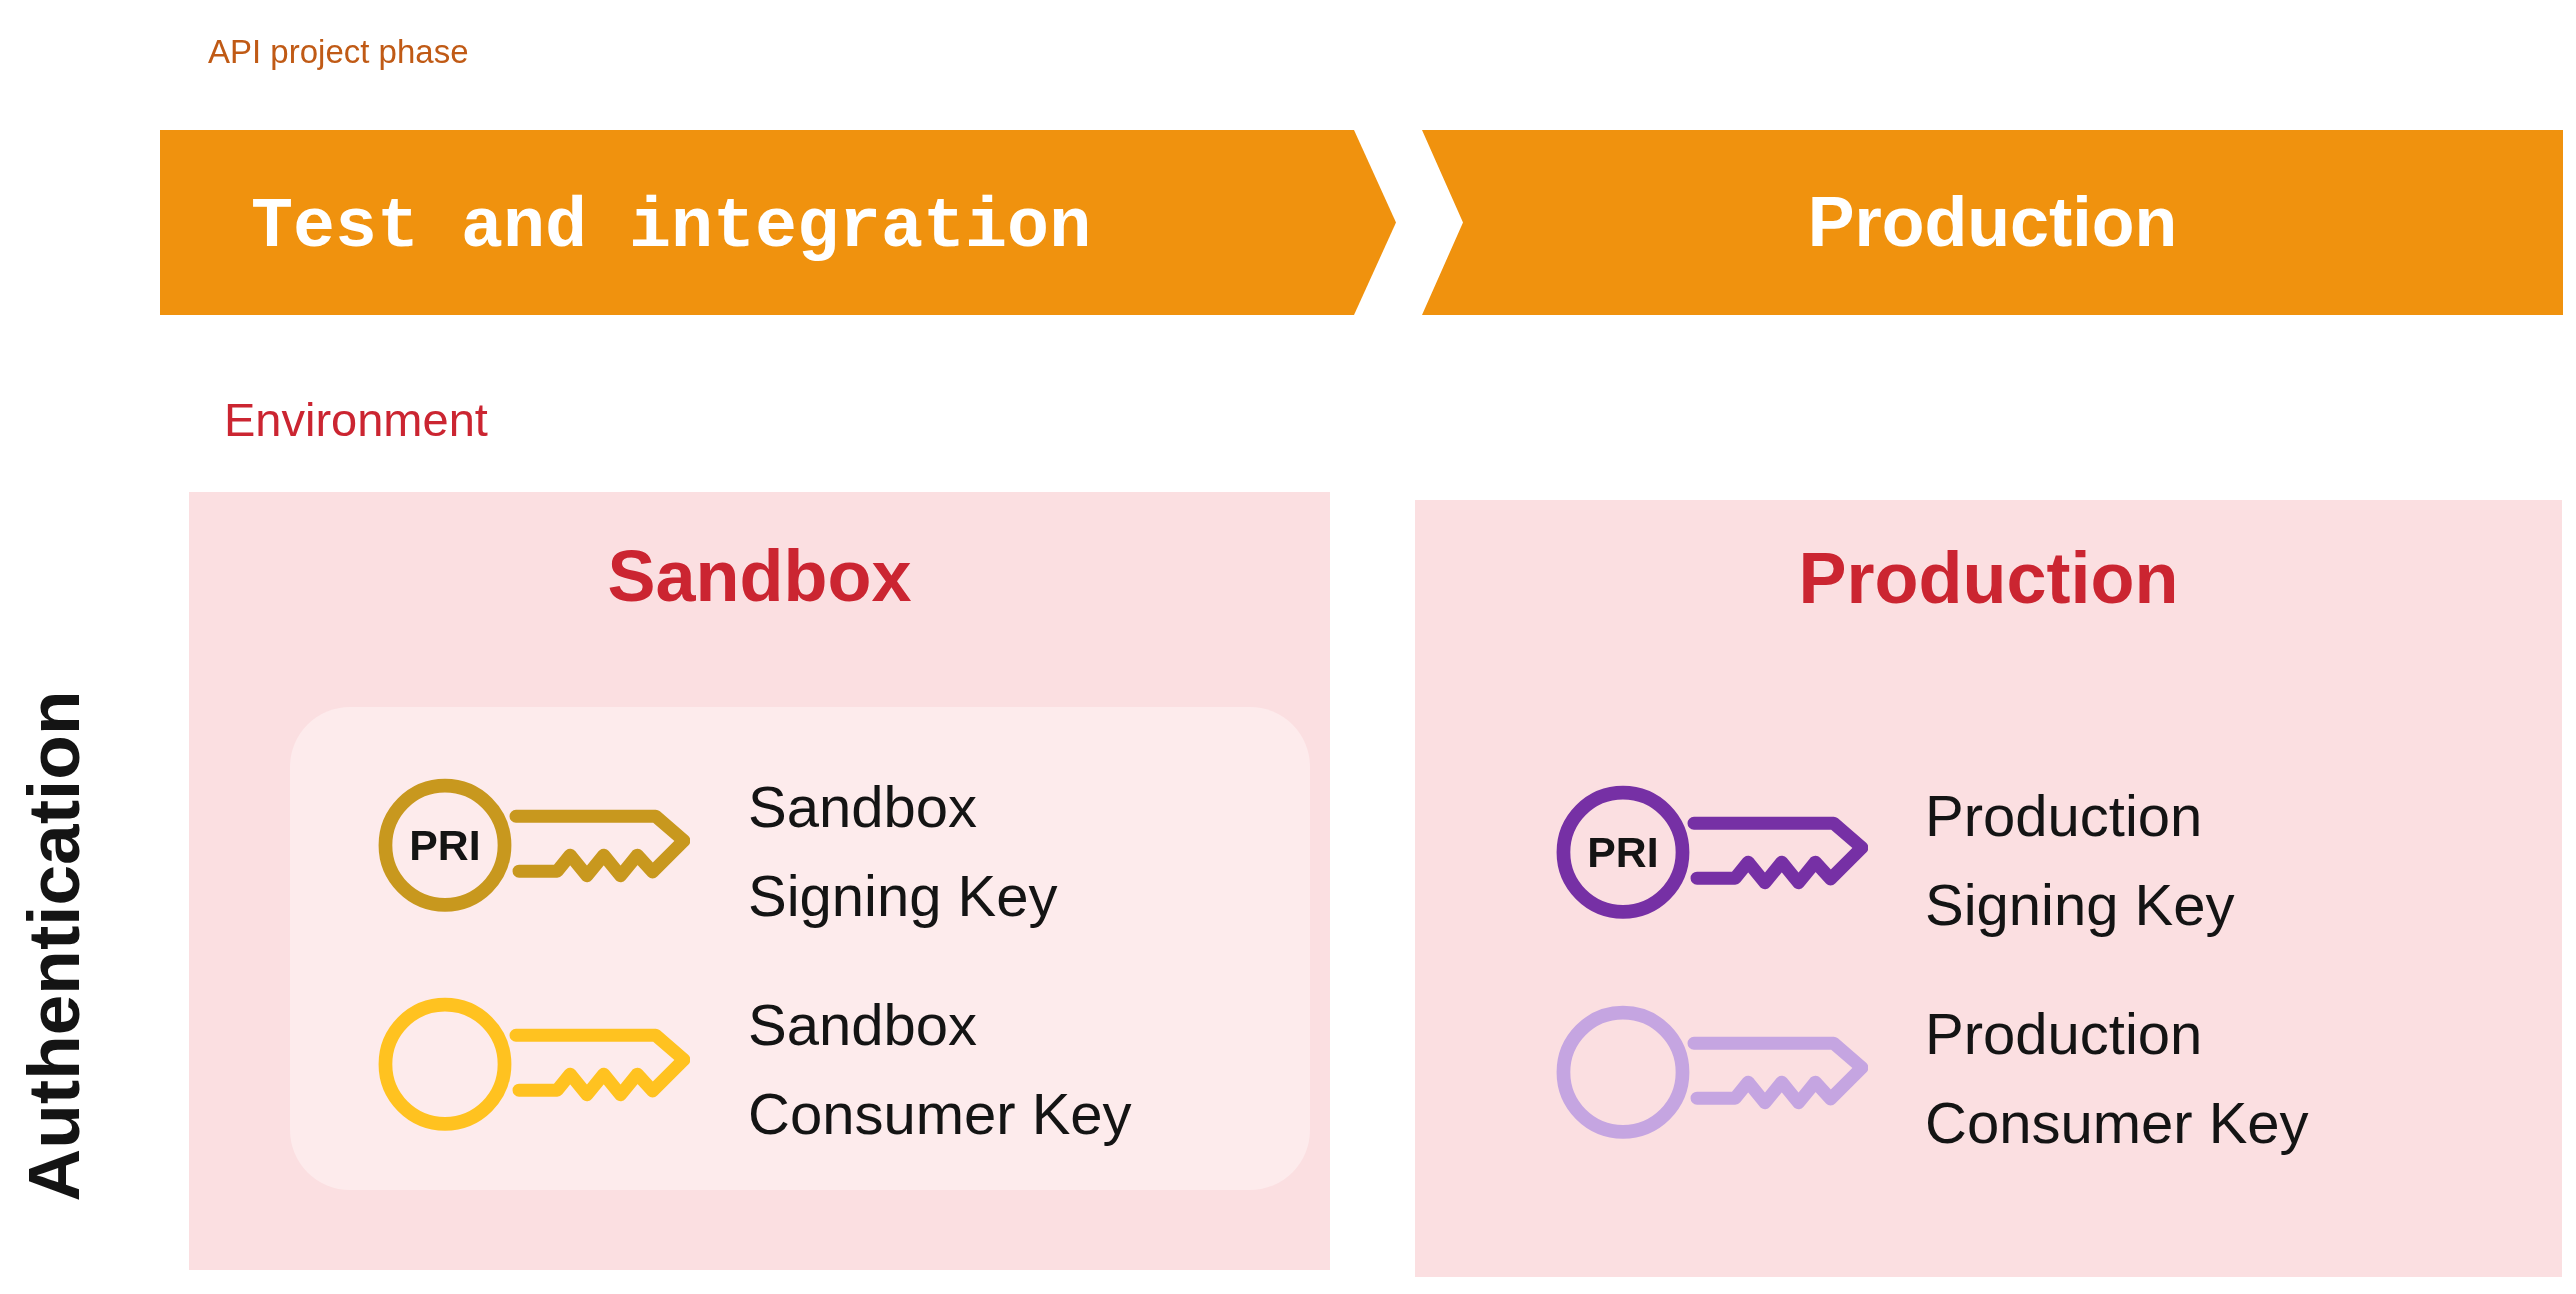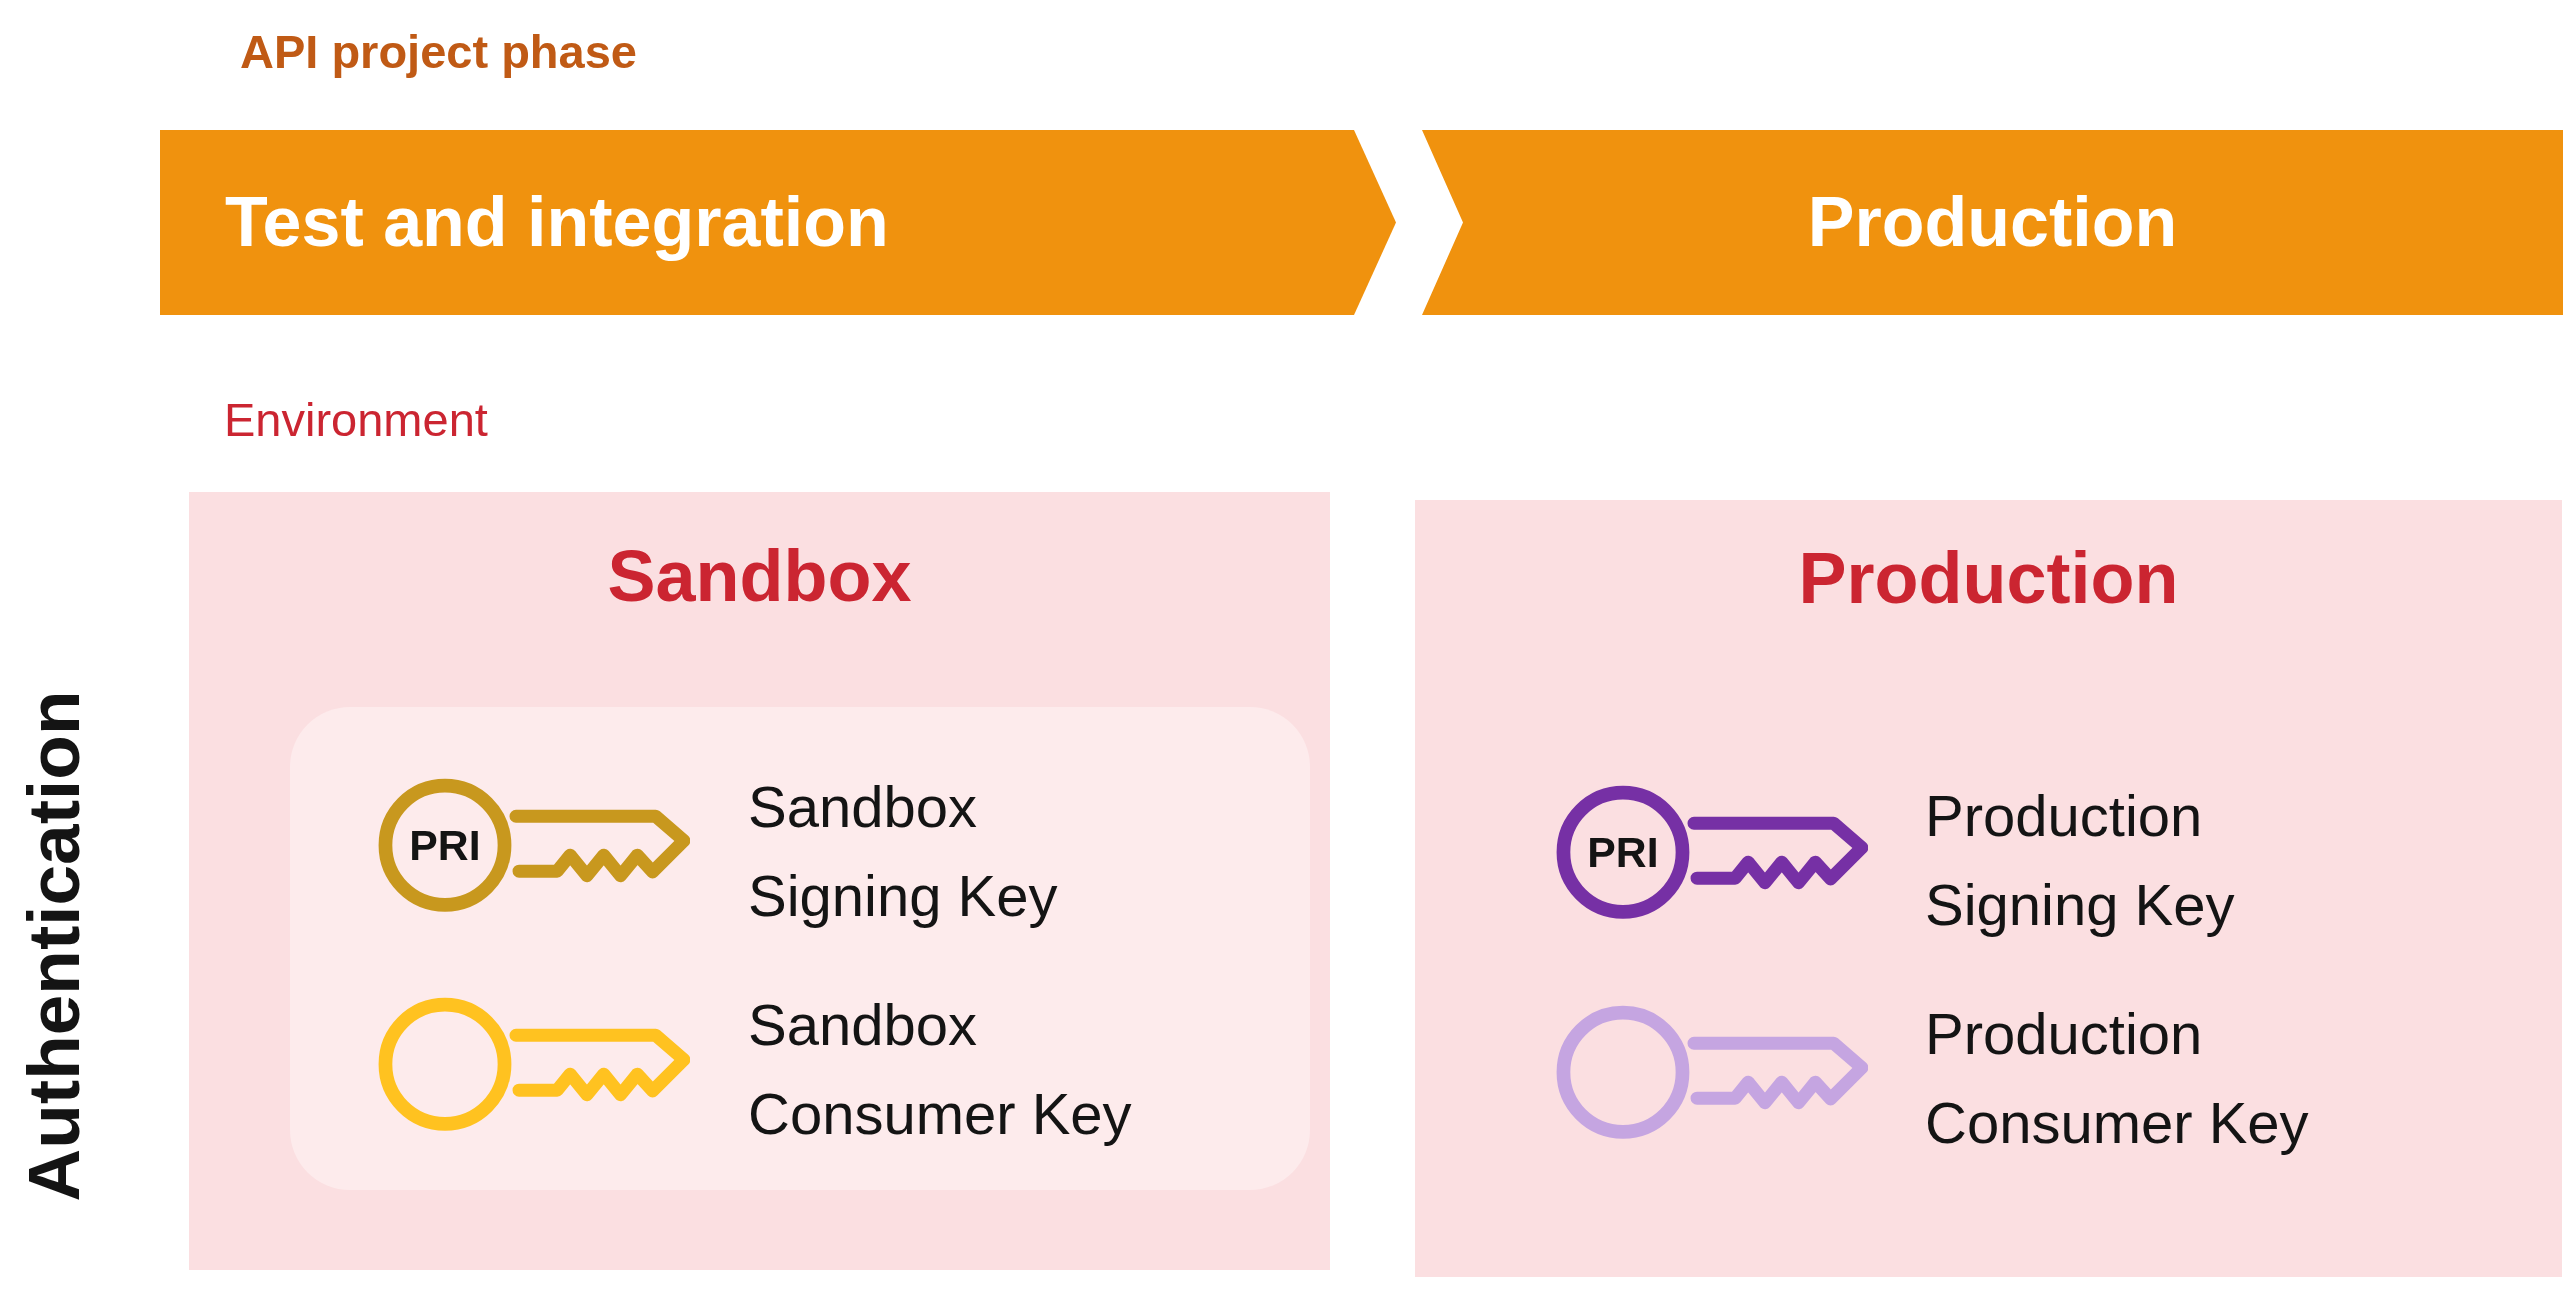--- a/index.html
+++ b/index.html
@@ -8,39 +8,38 @@
     background: #ffffff;
     font-family: "Liberation Sans", sans-serif;
     position: relative;
     overflow: hidden;
     color: var(--body-text-color, #141414);
   }
   .abs { position: absolute; }
 
   
   .phase-label {
-    left: 240px; top: 23px;
-    font-size: 47px; line-height: 58px;
+    left: 208px; top: 23px;
+    font-size: 33px; line-height: 58px;
     color: var(--phase-label-color, #C05A15);
     white-space: nowrap;
-    font-weight: bold;
   }
   .banner {
     top: 130px; height: 185px;
     background: var(--orange, #F0920E);
     color: var(--banner-text-color, #ffffff);
     font-size: 70px; font-weight: bold;
     line-height: 185px; white-space: nowrap;
   }
   .banner-test {
     left: 160px; width: 1236px;
     clip-path: polygon(0 0, calc(100% - 42px) 0, 100% 50%, calc(100% - 42px) 100%, 0 100%);
     padding-left: 0;
   }
-  .banner-test .banner-text { padding-left: 65px; display: inline-block; }
+  .banner-test .banner-text { padding-left: 91px; display: inline-block; font-family: Liberation Mono, monospace; }
   .banner-prod {
     left: 1422px; width: 1141px;
     clip-path: polygon(0 0, 100% 0, 100% 100%, 0 100%, 41px 50%);
     text-align: center;
   }
 
   
   .env-label {
     left: 224px; top: 391px;
     font-size: 47px; line-height: 58px;

